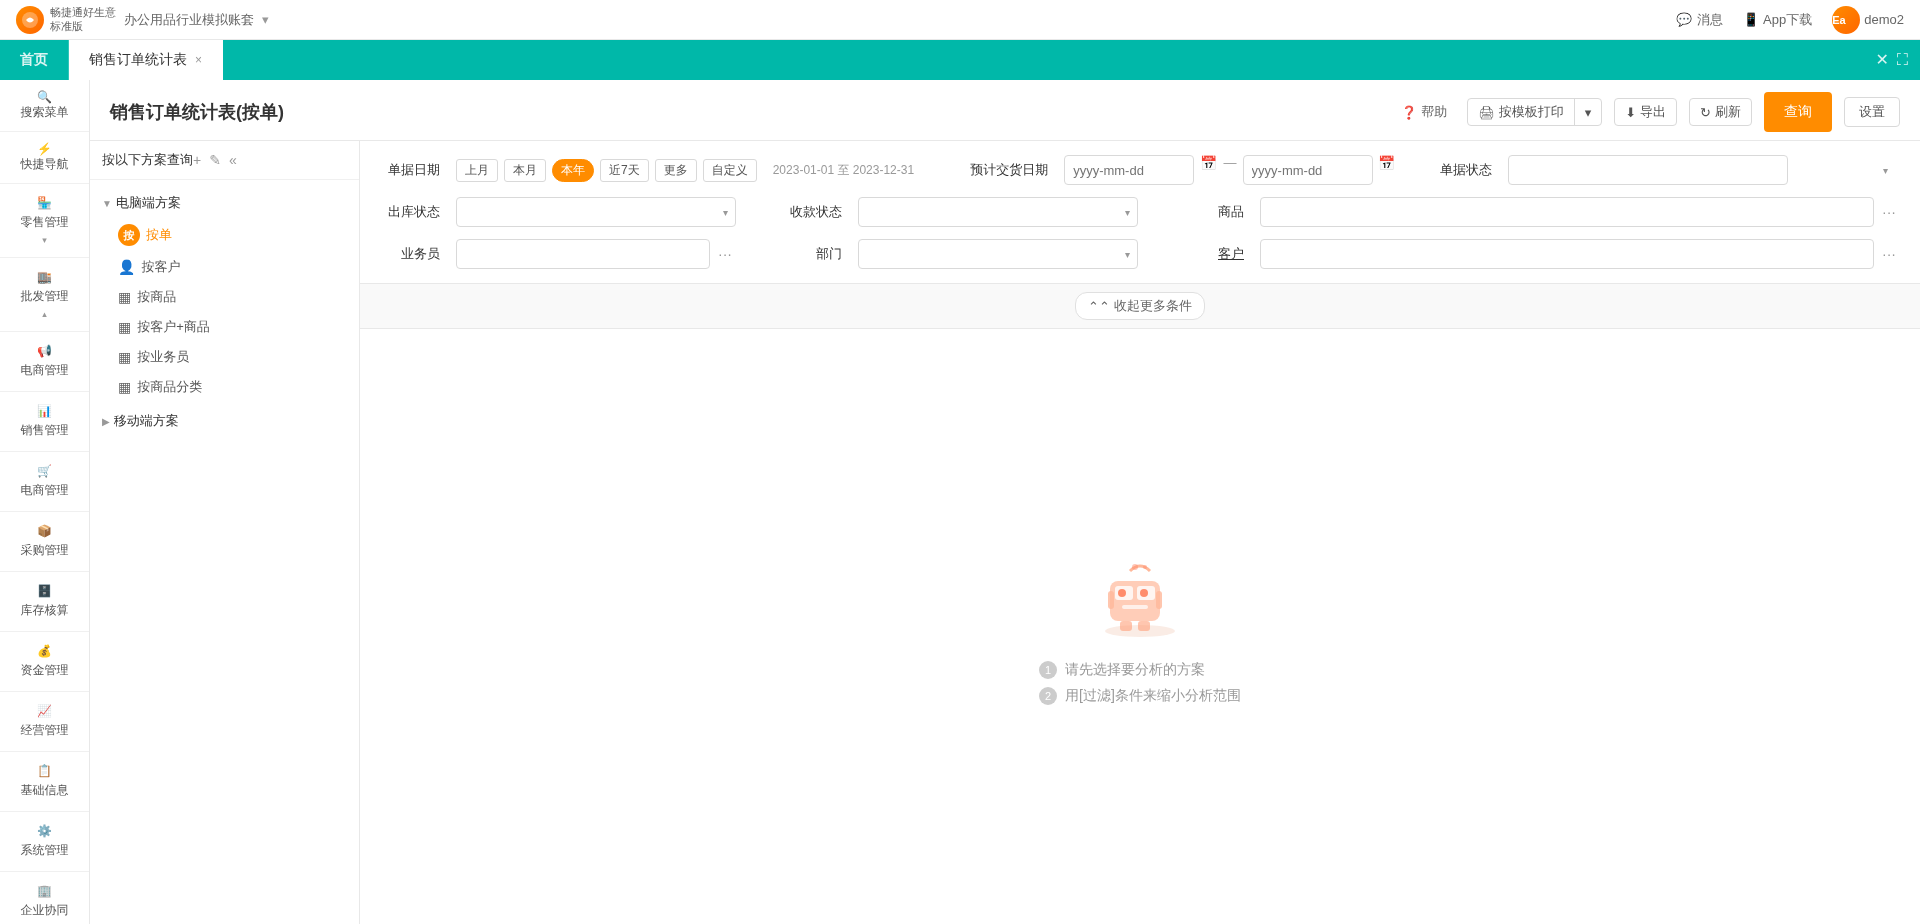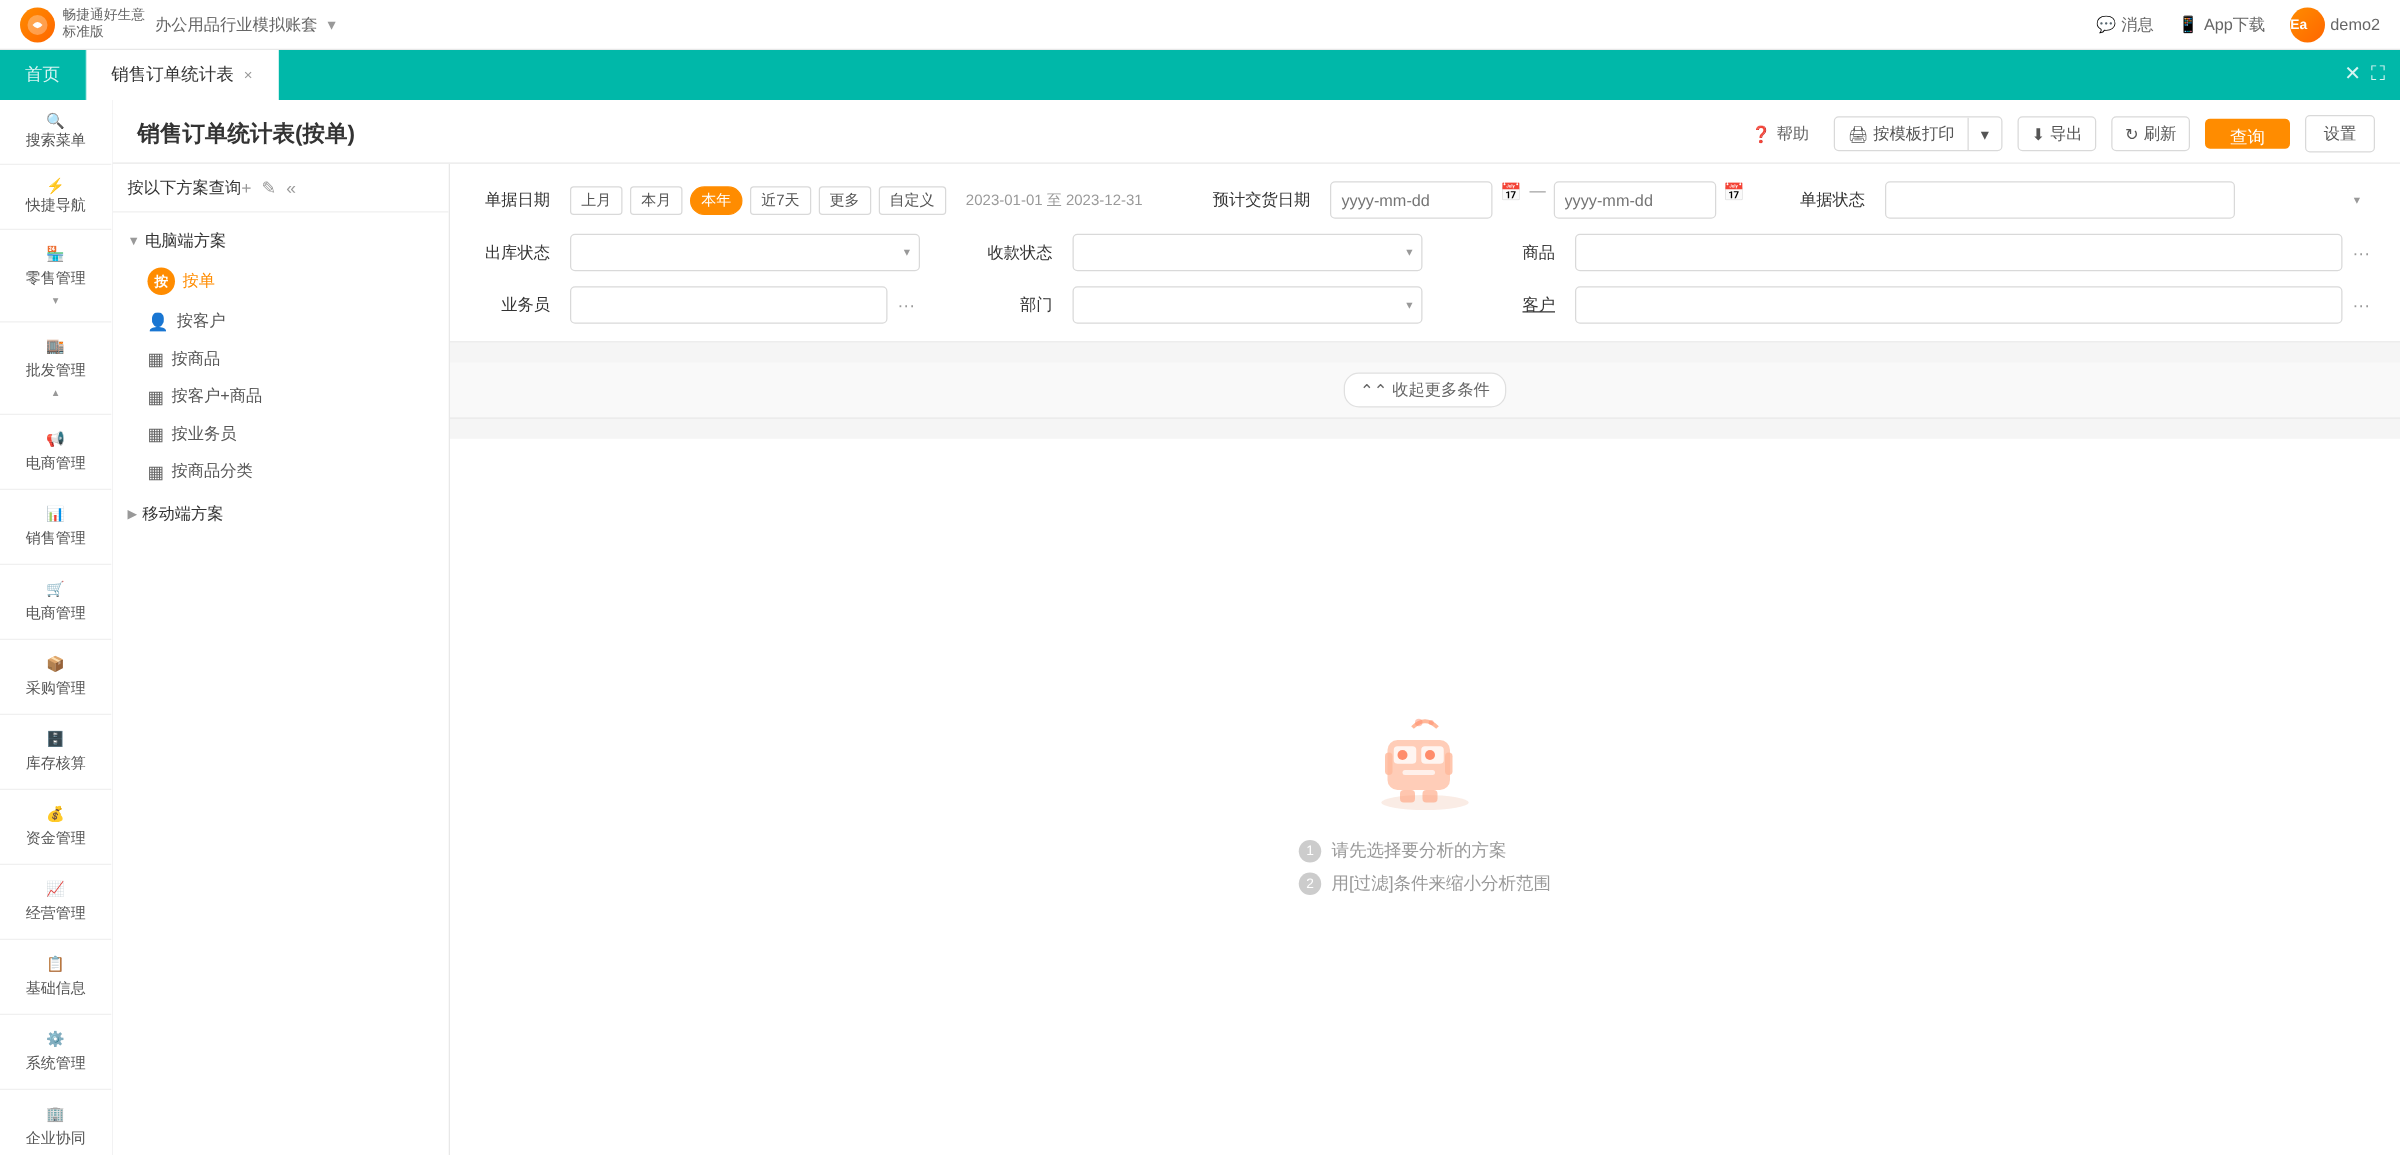--- a/index.html
+++ b/index.html
@@ -85,20 +85,21 @@
     }
     .tab-item {
       height: 40px;
       display: flex;
       align-items: center;
       padding: 0 20px;
       font-size: 14px;
       cursor: pointer;
       color: rgba(255,255,255,0.85);
       border-right: 1px solid rgba(255,255,255,0.2);
+      font-weight: bold;
     }
     .tab-item.active {
       background: #fff;
       color: #333;
       font-weight: 500;
     }
     .tab-item .tab-close {
       margin-left: 8px;
       font-size: 12px;
       color: #999;
@@ -312,21 +313,21 @@
 
     
     .query-btn {
       background: #ff8c00;
       border: none;
       border-radius: 4px;
       color: #fff;
       font-size: 14px;
       padding: 6px 20px;
       cursor: pointer;
-      height: 24px;
+      height: 40px;
     }
     .settings-btn {
       background: #fff;
       border: 1px solid #d9d9d9;
       border-radius: 4px;
       color: #555;
       font-size: 13px;
       padding: 5px 14px;
       cursor: pointer;
       height: 30px;
@@ -440,21 +441,20 @@
       color: #fff;
       font-size: 11px;
       font-weight: bold;
     }
 
     
     .right-section {
       flex: 1;
       display: flex;
       flex-direction: column;
-      gap: 16px;
     }
     .print-btn-group {
       display: flex;
       align-items: center;
       border: 1px solid #d9d9d9;
       border-radius: 4px;
       overflow: hidden;
     }
     .print-btn-group .part {
       padding: 4px 10px;

